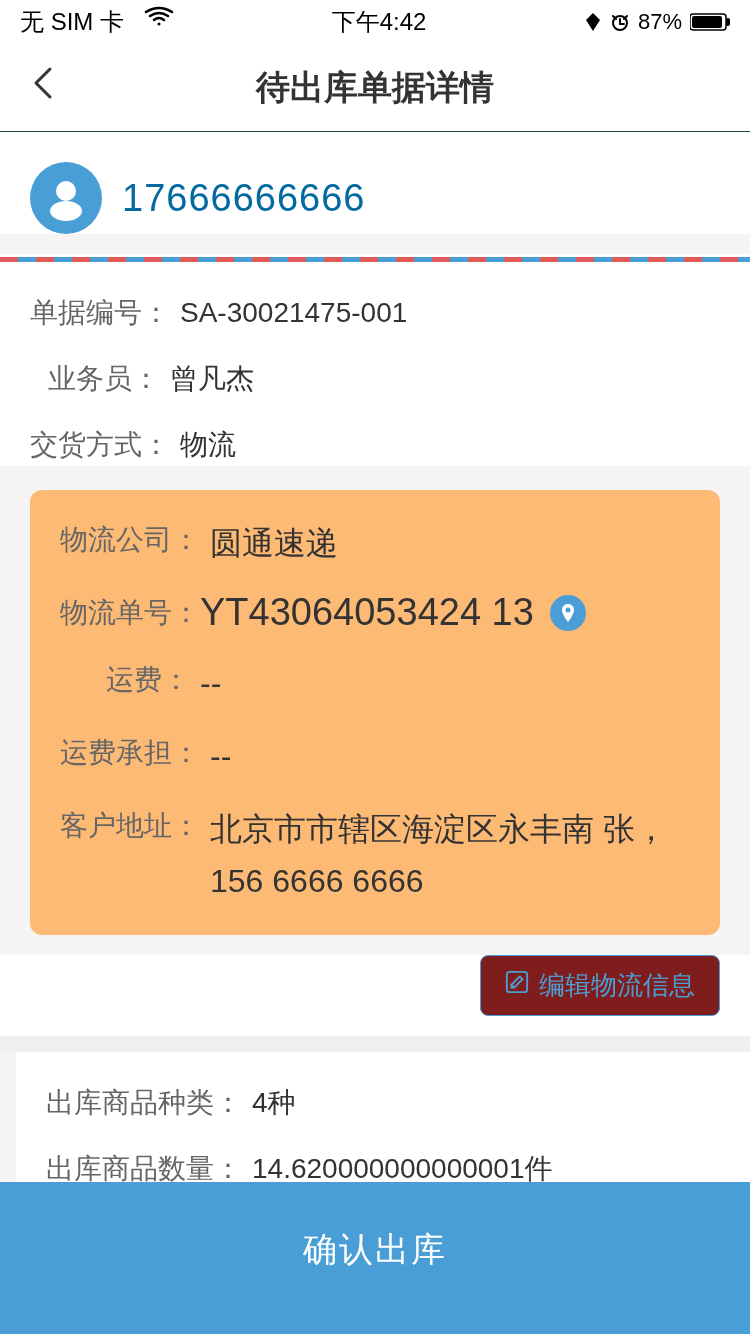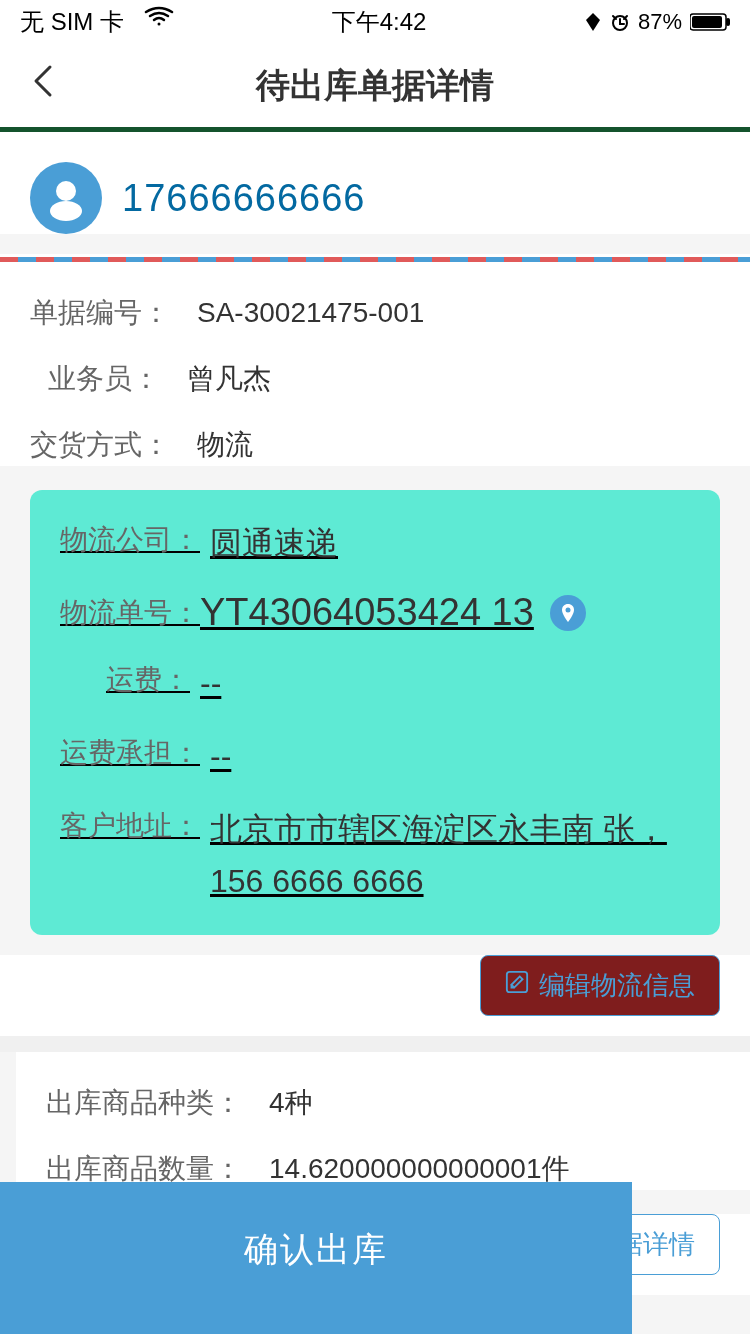--- a/index.html
+++ b/index.html
@@ -28,21 +28,21 @@
     .status-right { display: flex; align-items: center; gap: 8px; font-size: 22px; }
 
     
     .nav-bar {
       height: 88px;
       background: #fff;
       display: flex;
       align-items: center;
       padding: 0 30px;
       position: relative;
-      border-bottom: 5px solid #14532d;
+      border-bottom: 1px solid #14532d;
     }
     .back-btn {
       font-size: 36px;
       color: #333;
       cursor: pointer;
       padding: 10px 10px 10px 0;
     }
     .nav-title {
       position: absolute;
       left: 50%;
@@ -104,45 +104,43 @@
     .content-area {
       background: #fff;
       padding: 30px 30px 0 30px;
       margin-bottom: 16px;
     }
 
     .info-row {
       display: flex;
       align-items: flex-start;
       margin-bottom: 24px;
-      gap: 17px;
     }
     .info-label {
       color: #666;
       font-size: 28px;
       min-width: 130px;
       text-align: right;
       flex-shrink: 0;
       line-height: 1.5;
     }
     .info-value {
       color: #333;
       font-size: 28px;
       margin-left: 10px;
       line-height: 1.5;
       flex: 1;
     }
 
     
     .logistics-card {
-      background: #5eead4;
+      background: #fdba74;
       border-radius: 12px;
       padding: 28px 30px;
       margin: 0 30px 20px 30px;
-      text-decoration: underline;
     }
     .logistics-row {
       display: flex;
       align-items: flex-start;
       margin-bottom: 22px;
     }
     .logistics-row:last-child { margin-bottom: 0; }
     .logistics-label {
       color: #666;
       font-size: 28px;
@@ -244,21 +242,21 @@
       background: #f5f5f5;
       flex: 1;
       min-height: 200px;
     }
 
     
     .bottom-btn-area {
       position: fixed;
       bottom: 0;
       left: 0;
-      width: 632px;
+      width: 750px;
       background: #4a9ed6;
       padding: 24px 30px 40px 30px;
     }
     .confirm-btn {
       width: 100%;
       height: 88px;
       background: #4a9ed6;
       border: none;
       color: #fff;
       font-size: 34px;

